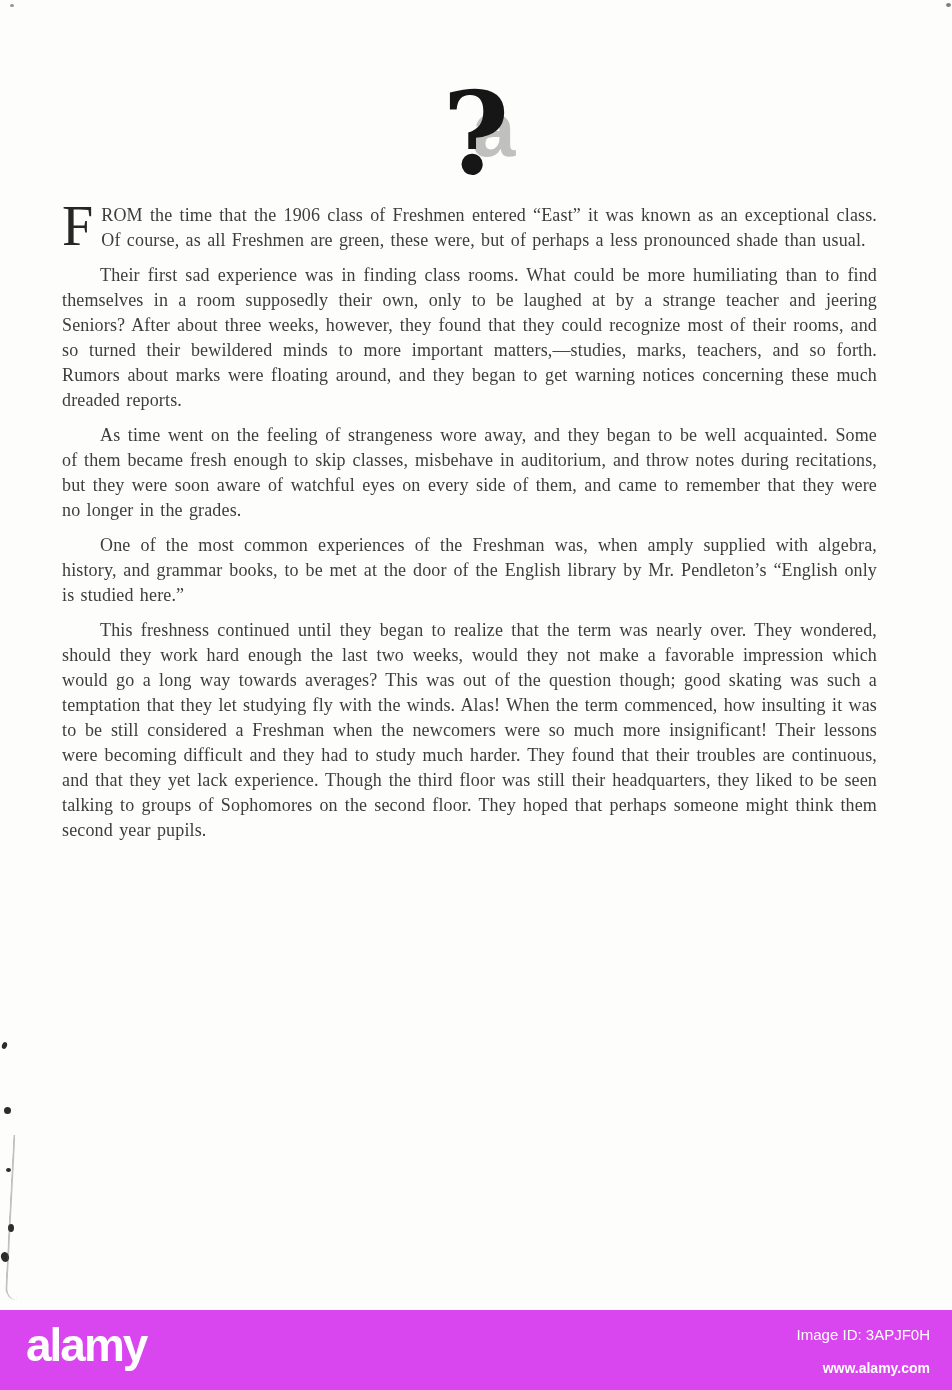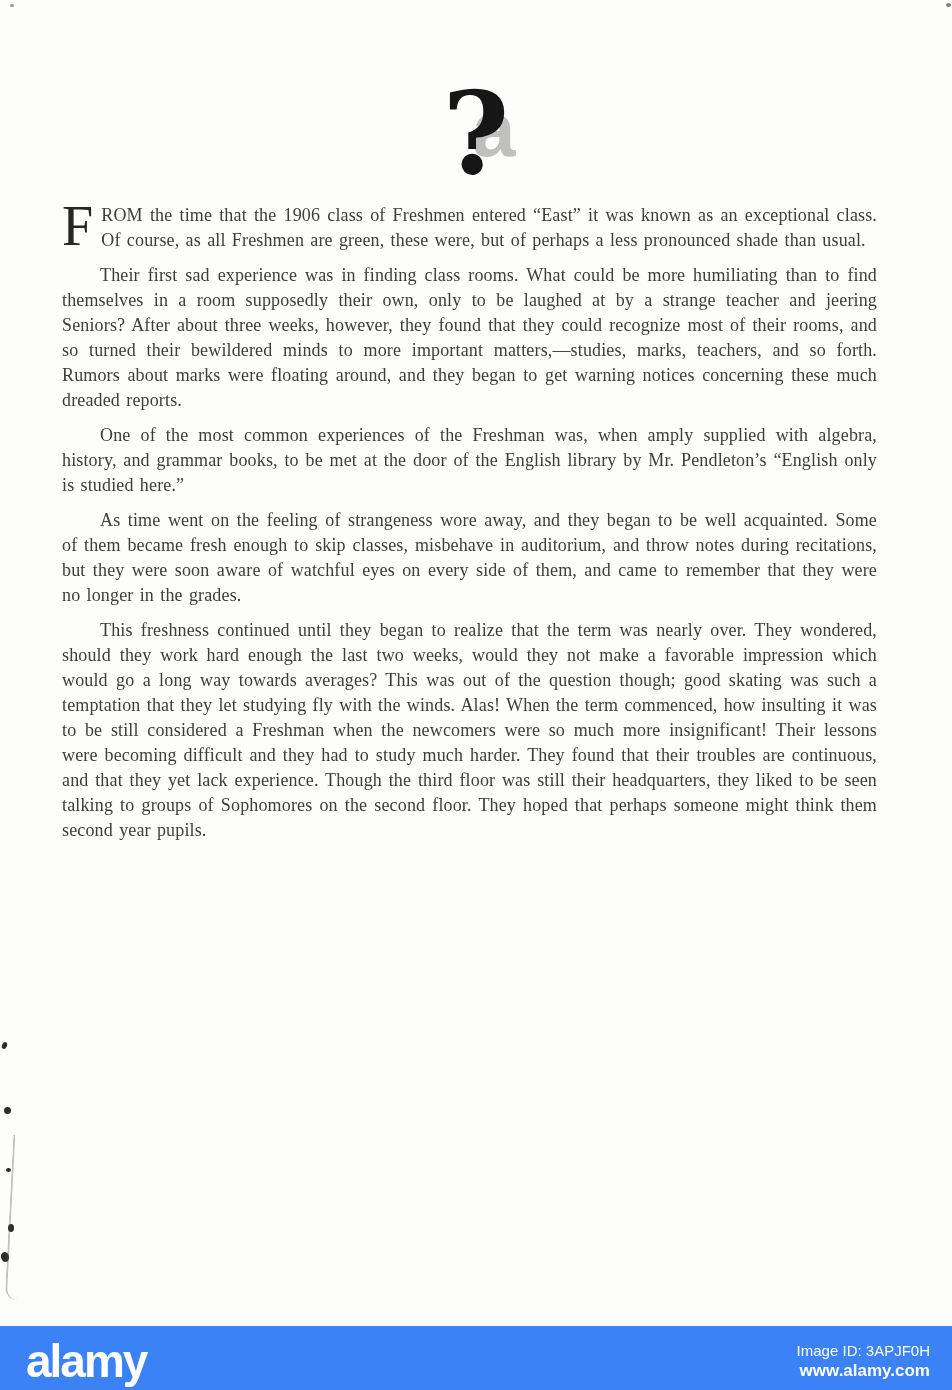--- a/index.html
+++ b/index.html
@@ -60,51 +60,51 @@
   .s6{left:10px;top:4px;width:4px;height:3px;opacity:.5;}
   .s7{left:946px;top:3px;width:5px;height:4px;opacity:.6;}
   .crease{
     position:absolute;left:9px;top:1135px;width:10px;height:165px;
     border-left:2px solid rgba(80,80,80,.35);
     border-radius:0 0 0 60px;
     transform:rotate(3deg);
   }
   
   .footer{
-    position:absolute;left:0;bottom:0;width:100%;height:64px;
-    background:#3b82f6;
+    position:absolute;left:0;bottom:0;width:100%;height:80px;
+    background:#d946ef;
   }
   .logo{
     position:absolute;left:26px;top:12px;
     font-family:"Liberation Sans", sans-serif;
     font-weight:bold;font-size:46px;line-height:1;
     color:#ffffff;letter-spacing:-2px;
   }
   .fmeta{
     position:absolute;right:22px;top:16px;text-align:right;
     font-family:"Liberation Sans", sans-serif;color:#ffffff;
   }
-  .fid{font-size:15px;margin-bottom:2px;}
-  .furl{font-size:17px;font-weight:bold;}
+  .fid{font-size:15px;margin-bottom:17px;}
+  .furl{font-size:14px;font-weight:bold;}
 </style>
 </head>
 <body>
 
 <div class="page">
 
   <div class="ornament-wrap">
     <span class="wm-a">a</span>
     <span class="qmark">?</span>
   </div>
 
   <div class="body">
     <p><span class="dropcap">F</span><span>ROM the time that the 1906 class of Freshmen entered “East” it was known as an exceptional class.  Of course, as all Freshmen are green, these were, but of perhaps a less pronounced shade than usual.</span></p>
     <p class="indent">Their first sad experience was in finding class rooms.  What could be more humiliating than to find themselves in a room supposedly their own, only to be laughed at by a strange teacher and jeering Seniors?  After about three weeks, however, they found that they could recognize most of their rooms, and so turned their bewildered minds to more important matters,—studies, marks, teachers, and so forth.  Rumors about marks were floating around, and they began to get warning notices concerning these much dreaded reports.</p>
+    <p class="indent">As time went on the feeling of strangeness wore away, and they began to be well acquainted.  Some of them became fresh enough to skip classes, misbehave in auditorium, and throw notes during recitations, but they were soon aware of watchful eyes on every side of them, and came to remember that they were no longer in the grades.</p>
     <p class="indent">One of the most common experiences of the Freshman was, when amply supplied with algebra, history, and grammar books, to be met at the door of the English library by Mr. Pendleton’s “English only is studied here.”</p>
-    <p class="indent">As time went on the feeling of strangeness wore away, and they began to be well acquainted.  Some of them became fresh enough to skip classes, misbehave in auditorium, and throw notes during recitations, but they were soon aware of watchful eyes on every side of them, and came to remember that they were no longer in the grades.</p>
     <p class="indent">This freshness continued until they began to realize that the term was nearly over.  They wondered, should they work hard enough the last two weeks, would they not make a favorable impression which would go a long way towards averages?  This was out of the question though; good skating was such a temptation that they let studying fly with the winds.  Alas!  When the term commenced, how insulting it was to be still considered a Freshman when the newcomers were so much more insignificant!  Their lessons were becoming difficult and they had to study much harder.  They found that their troubles are continuous, and that they yet lack experience.  Though the third floor was still their headquarters, they liked to be seen talking to groups of Sophomores on the second floor.  They hoped that perhaps someone might think them second year pupils.</p>
   </div>
 
 
   <div class="speck s1"></div>
   <div class="speck s2"></div>
   <div class="speck s3"></div>
   <div class="speck s4"></div>
   <div class="speck s5"></div>
   <div class="speck s6"></div>

